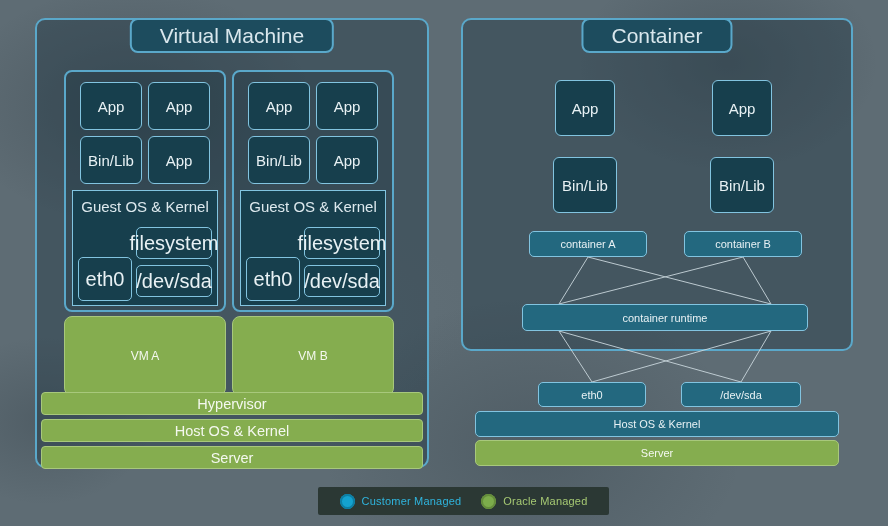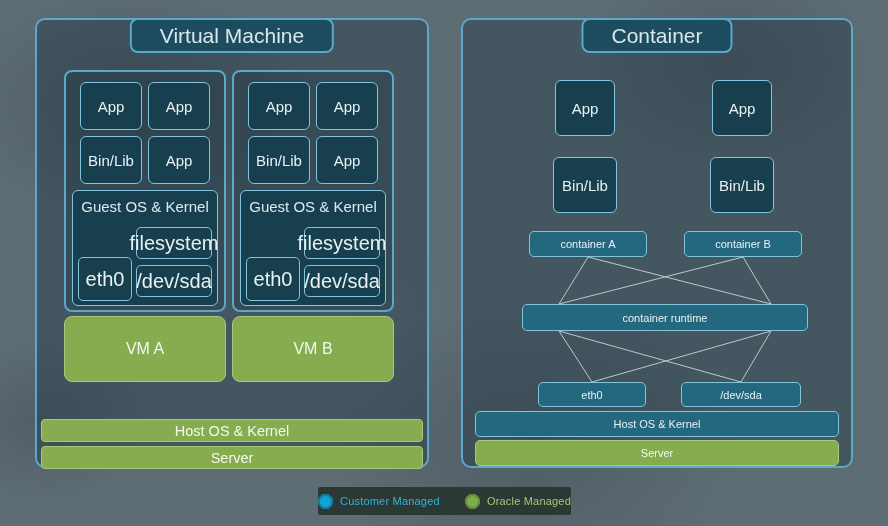--- a/index.html
+++ b/index.html
@@ -13,66 +13,66 @@
       radial-gradient(ellipse 250px 180px at 82% 12%, rgba(40,52,60,0.28), transparent 60%),
       radial-gradient(ellipse 350px 250px at 60% 85%, rgba(42,54,62,0.28), transparent 60%),
       radial-gradient(ellipse 220px 160px at 38% 60%, rgba(104,118,126,0.35), transparent 60%),
       radial-gradient(ellipse 180px 140px at 5% 80%, rgba(38,50,58,0.25), transparent 60%);
   }
   .panel {
     position: absolute; border: 2px solid #5aa8ca; border-radius: 10px;
     background: rgba(26,51,63,0.38);
   }
   .panel-vm { left: 35px; top: 18px; width: 394px; height: 450px; }
-  .panel-ct { left: 461px; top: 18px; width: 392px; height: 450px; padding-left: 48px; }
+  .panel-ct { left: 461px; top: 18px; width: 392px; height: 333px; padding-left: 48px; }
   .title-tab {
     position: absolute; top: -2px; left: 50%; transform: translateX(-50%);
     height: 35px; line-height: 31px; padding: 0 28px;
     background: #1d4c5e; border: 2px solid #5aa8ca; border-radius: 8px;
     color: #d9e7ed; font-size: 21px; white-space: nowrap; z-index: 3;
   }
   .vmstack { position: absolute; width: 162px; top: 50px; }
   .boxarea {
     position: relative; height: 242px;
     border: 2px solid #5aa8ca; border-radius: 8px;
     background: rgba(16,44,56,0.25);
   }
   .tealbox {
     position: absolute; background: #173f4d; border: 1.5px solid #82c4e0;
     border-radius: 6px; color: #e8f1f4; font-size: 15px;
     display: flex; align-items: center; justify-content: center; text-align: center;
   }
   .tealbox.small { font-size: 20px; border-radius: 5px; }
   .guestbox {
     position: absolute; background: #173f4d; border: 1.5px solid #82c4e0;
-    border-radius: 6px;
+    border-radius: 0;
   }
   .guest-title { padding-top: 7px; text-align: center; color: #dde9ee; font-size: 15px; }
   .vmgreen {
-    margin-top: 4px; height: 66px; background: #85ad4f; border: 1.5px solid #a8c87c;
-    border-radius: 8px; color: #f4f8ef; font-size: 16px;
+    margin-top: 4px; height: 80px; background: #85ad4f; border: 1.5px solid #a8c87c;
+    border-radius: 8px; color: #f4f8ef; font-size: 12px;
     display: flex; align-items: center; justify-content: center; text-align: center;
   }
   .layerbar {
     position: absolute; left: 4px; right: 4px; height: 23px;
     background: #85ad4f; border: 1px solid #a8c87c; border-radius: 4px;
     color: #f4f8ef; font-size: 14.5px;
     display: flex; align-items: center; justify-content: center; z-index: 2;
   }
   .ctbar {
     position: absolute; background: #23687f; border: 1.5px solid #82c4e0;
     border-radius: 5px; color: #e8f1f4; font-size: 11px;
     display: flex; align-items: center; justify-content: center; z-index: 2;
   }
   .ctbar.green { background: #85ad4f; border-color: #a8c87c; color: #f4f8ef; }
   .lines-svg { position: absolute; left: 0; top: 0; z-index: 1; }
   .legend {
-    position: absolute; left: 318px; top: 487px; width: 253px; height: 28px;
+    position: absolute; left: 318px; top: 487px; width: 291px; height: 28px;
     background: #2b3834; border-radius: 2px;
-    display: flex; align-items: center; justify-content: space-between; gap: 20px; z-index: 2;
+    display: flex; align-items: center; justify-content: center; gap: 20px; z-index: 2;
   }
   .legend-item { display: flex; align-items: center; gap: 7px; }
   .legend-dot { width: 15px; height: 15px; border-radius: 50%; }
   .dot-customer { background: #14a2cf; box-shadow: inset 0 0 0 2px #0d7ea3; }
   .dot-oracle { background: #7cac4b; box-shadow: inset 0 0 0 2px #648c3b; }
   .legend-label { font-size: 11px; letter-spacing: 0.2px; }
   .label-customer { color: #2fb4dd; }
   .label-oracle { color: #a6c973; }
 </style>
 </head>
@@ -110,20 +110,21 @@
         <div class="guestbox" style="left:6px;top:118px;width:146px;height:116px">
           <div class="guest-title">Guest OS &amp; Kernel</div>
           <div class="tealbox small" style="right:5px;top:36px;width:76px;height:32px">filesystem</div>
           <div class="tealbox small" style="left:5px;top:66px;width:54px;height:44px">eth0</div>
           <div class="tealbox small" style="right:5px;top:74px;width:76px;height:32px">/dev/sda</div>
         </div>
       </div>
       <div class="vmgreen">VM B</div>
     </div>
 
+    <div class="layerbar" style="top:372px">Hypervisor</div>
     <div class="layerbar" style="top:399px">Host OS &amp; Kernel</div>
     <div class="layerbar" style="top:426px">Server</div>
   </section>
 
   <section class="panel panel-ct">
     <div class="title-tab">
       <span>Container</span>
     </div>
 
     <svg class="lines-svg" width="388" height="446" viewBox="0 0 388 446">

